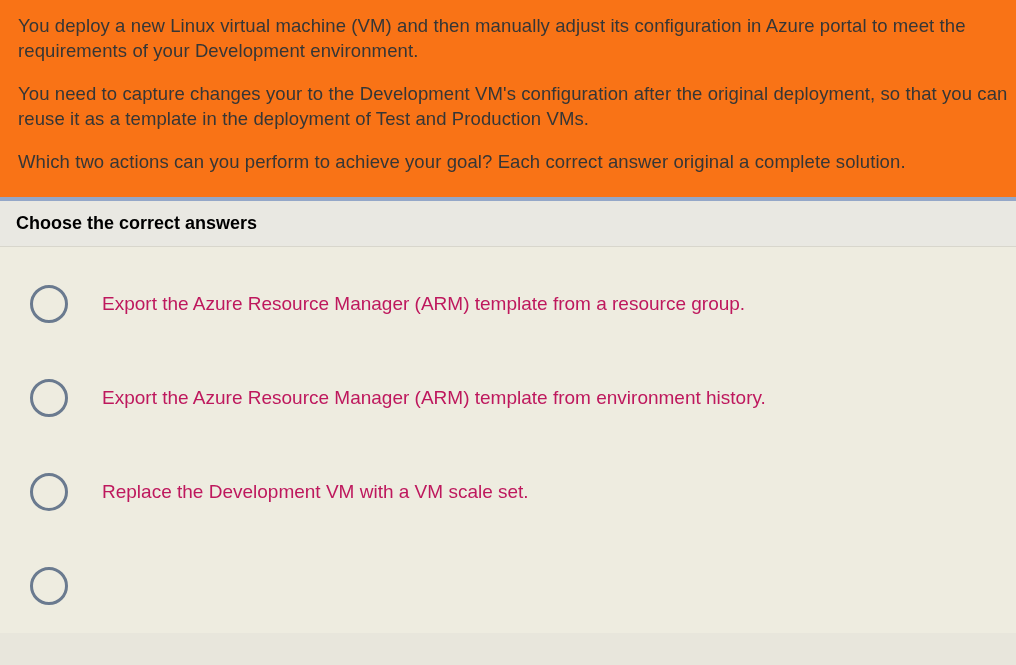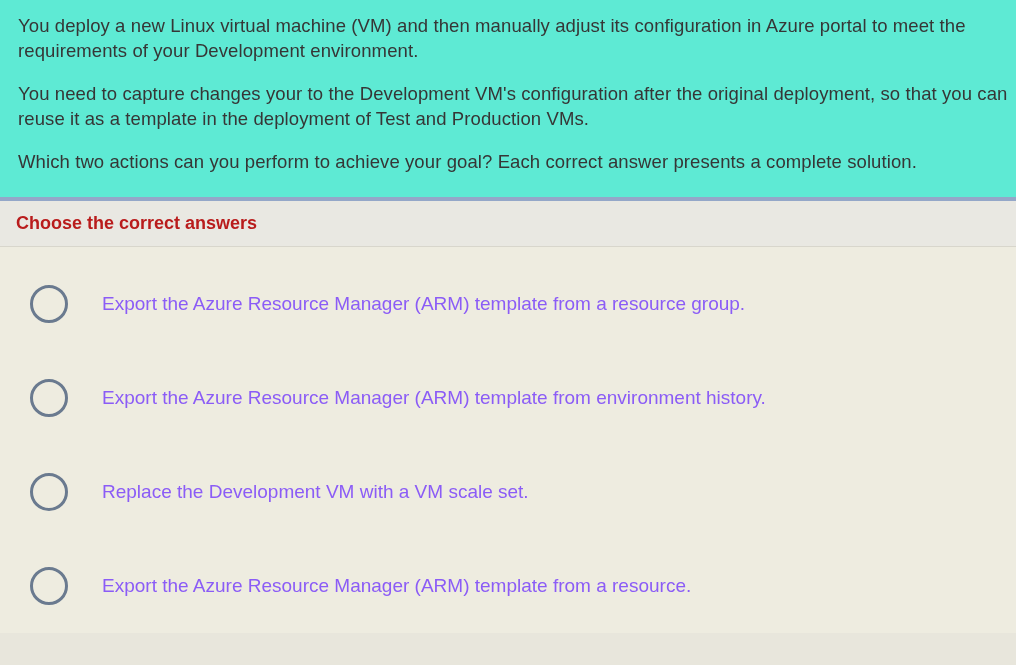--- a/index.html
+++ b/index.html
@@ -10,36 +10,36 @@
     body {
       font-family: "Segoe UI", Tahoma, Geneva, sans-serif;
       background: #e8e6dc;
       width: 1016px;
       height: 665px;
       overflow: hidden;
       color: #2a2a2a;
     }
     .question-section {
       padding: 14px 6px 18px 18px;
-      background: #5eead4;
+      background: #f97316;
       border-bottom: 4px solid #94a7c8;
     }
     .question-para {
       font-size: 18.5px;
       line-height: 1.35;
       color: #363636;
       margin-bottom: 18px;
       letter-spacing: 0.1px;
     }
     .instructions-bar {
       background: #e9e8e2;
       padding: 12px 16px;
       font-size: 18px;
       font-weight: 600;
-      color: #b91c1c;
+      color: #000000;
       border-bottom: 1px solid #d8d6cc;
     }
     .answers-section {
       background: #eeece0;
       padding: 10px 20px 0 20px;
     }
     .answer-option {
       display: flex;
       align-items: center;
       padding: 28px 10px;
@@ -49,31 +49,31 @@
       height: 38px;
       border: 3px solid #6a7a8f;
       border-radius: 50%;
       flex-shrink: 0;
       margin-right: 34px;
       background: transparent;
       cursor: pointer;
     }
     .answer-text {
       font-size: 19px;
-      color: #8b5cf6;
+      color: #be185d;
       line-height: 1.3;
     }
   </style>
 </head>
 <body>
 
 <div class="question-section">
   <p class="question-para">You deploy a new Linux virtual machine (VM) and then manually adjust its configuration in Azure portal to meet the requirements of your Development environment.</p>
   <p class="question-para">You need to capture changes your to the Development VM's configuration after the original deployment, so that you can reuse it as a template in the deployment of Test and Production VMs.</p>
-  <p class="question-para" style="margin-bottom:4px;">Which two actions can you perform to achieve your goal? Each correct answer presents a complete solution.</p>
+  <p class="question-para" style="margin-bottom:4px;">Which two actions can you perform to achieve your goal? Each correct answer original a complete solution.</p>
 </div>
 
 <div class="instructions-bar">Choose the correct answers</div>
 
 <div class="answers-section">
 
   <div class="answer-option">
     <div class="radio-circle"></div>
     <div class="answer-text">Export the Azure Resource Manager (ARM) template from a resource group.</div>
   </div>
@@ -83,16 +83,15 @@
     <div class="answer-text">Export the Azure Resource Manager (ARM) template from environment history.</div>
   </div>
 
   <div class="answer-option">
     <div class="radio-circle"></div>
     <div class="answer-text">Replace the Development VM with a VM scale set.</div>
   </div>
 
   <div class="answer-option">
     <div class="radio-circle"></div>
-    <div class="answer-text">Export the Azure Resource Manager (ARM) template from a resource.</div>
   </div>
 
 </div>
 
 </body></html>

